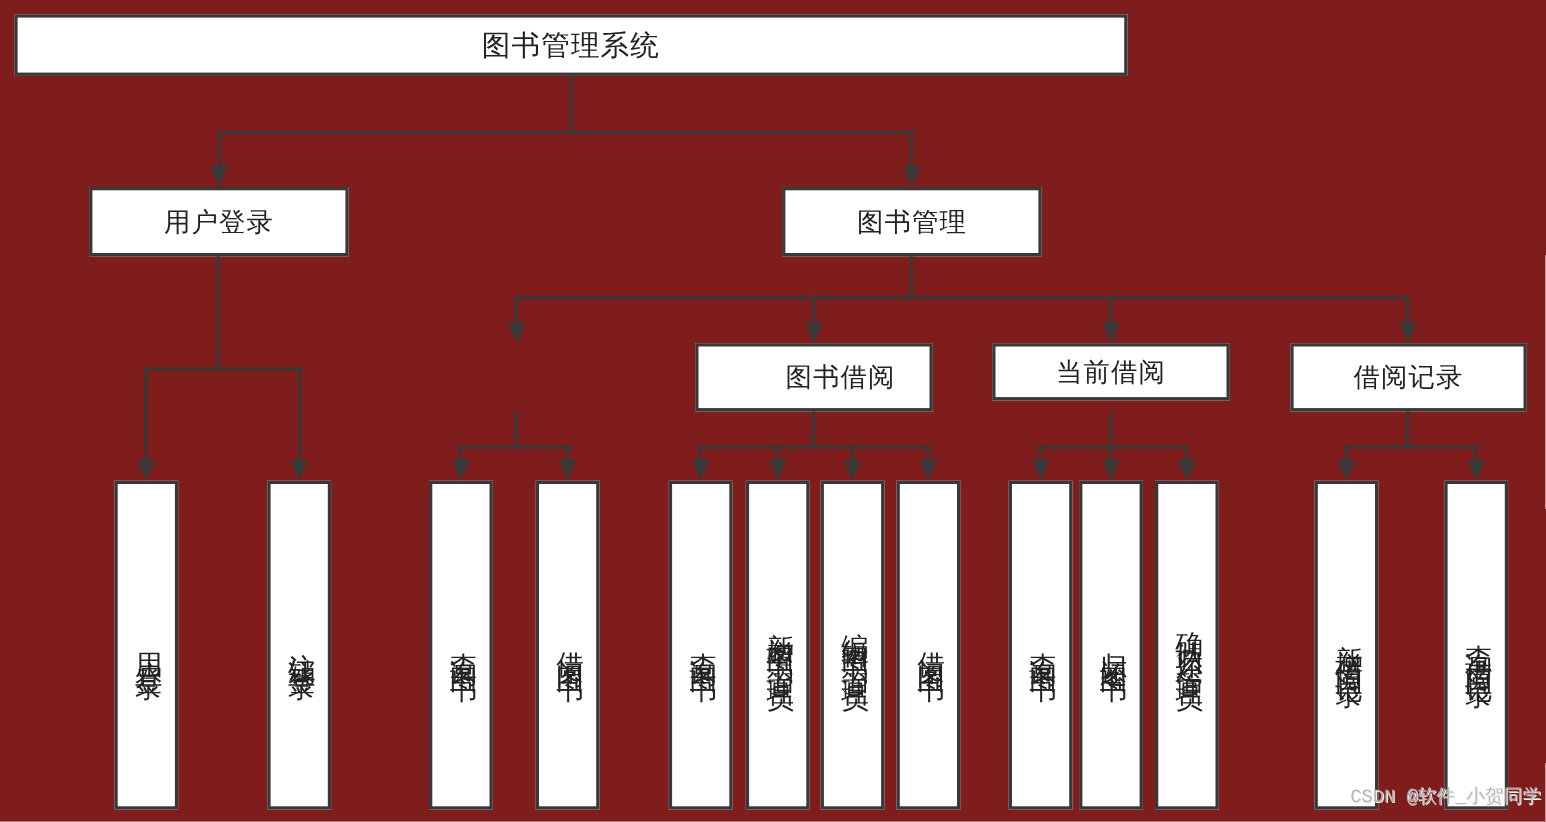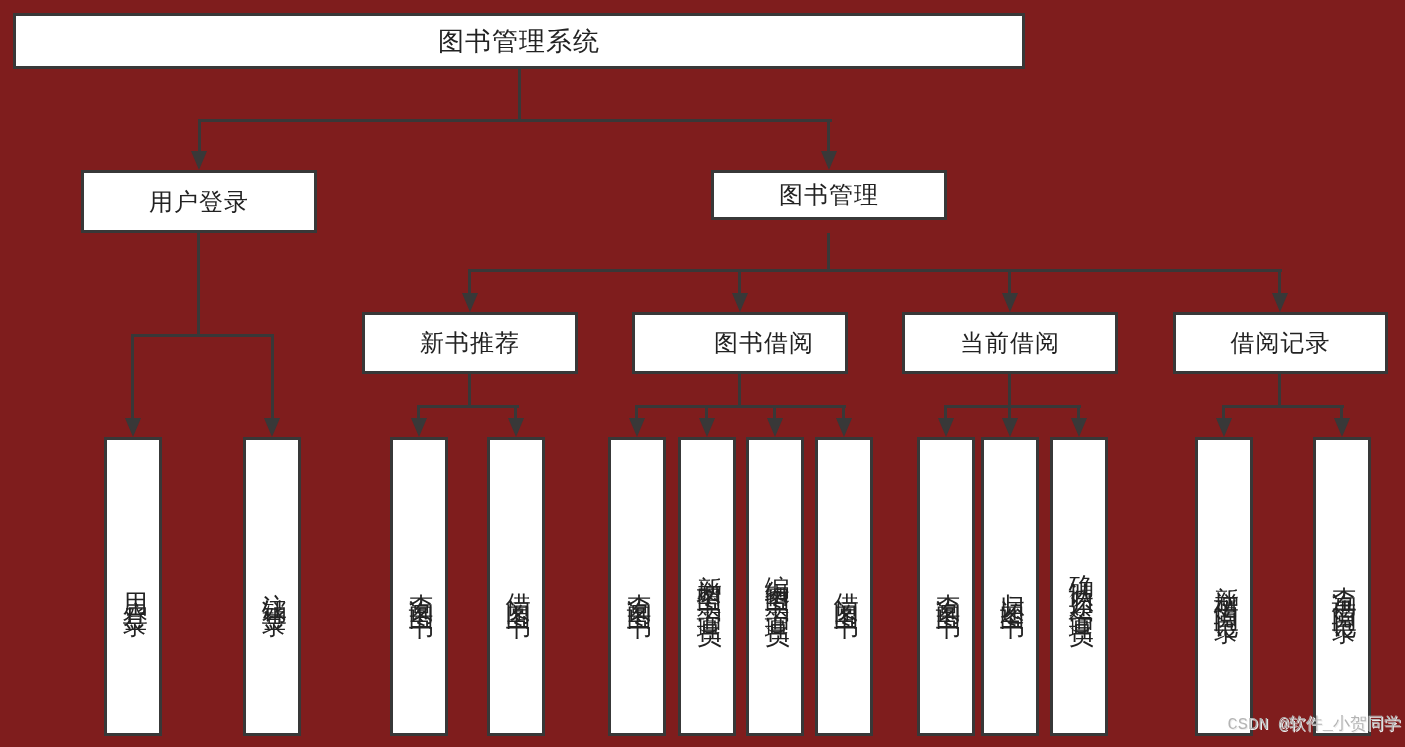--- a/index.html
+++ b/index.html
@@ -35,33 +35,30 @@
 <div class="canvas">
 
   <div class="box hbox rootbox" style="left:13px;top:13px;width:1012px;height:56px;">
     <span>图书管理系统</span>
   </div>
 
   <div class="box hbox" style="left:81px;top:170px;width:236px;height:63px;">
     <span>用户登录</span>
   </div>
 
-  <div class="box hbox" style="left:711px;top:170px;width:236px;height:50px;">
+  <div class="box hbox" style="left:711px;top:170px;width:236px;height:63px;">
     <span>图书管理</span>
   </div>
 
-  <div class="box hbox" style="left:362px;top:312px;width:216px;height:62px;">
-    <span>新书推荐</span>
-  </div>
 
   <div class="box hbox" style="left:632px;top:312px;width:216px;height:62px;padding-left:48px;">
     <span>图书借阅</span>
   </div>
 
-  <div class="box hbox" style="left:902px;top:312px;width:216px;height:62px;text-align:center;">
+  <div class="box hbox" style="left:902px;top:312px;width:216px;height:52px;text-align:center;">
     <span>当前借阅</span>
   </div>
 
   <div class="box hbox" style="left:1173px;top:312px;width:215px;height:62px;">
     <span>借阅记录</span>
   </div>
 
   <div class="box vbox" style="left:104px;top:437px;width:58px;height:299px;">
     <span>用户登录</span>
   </div>

